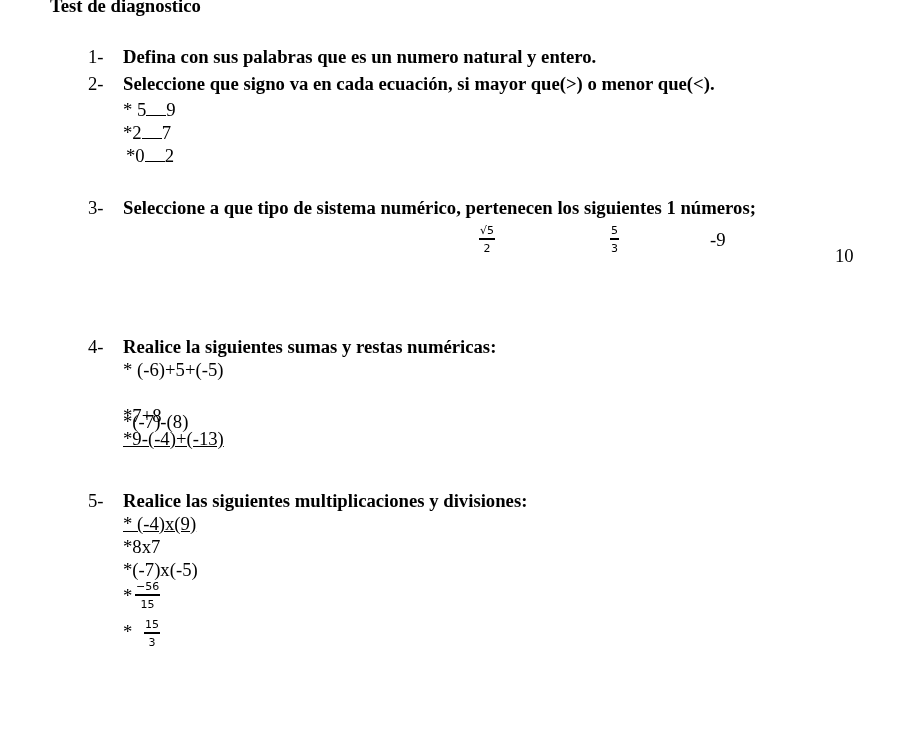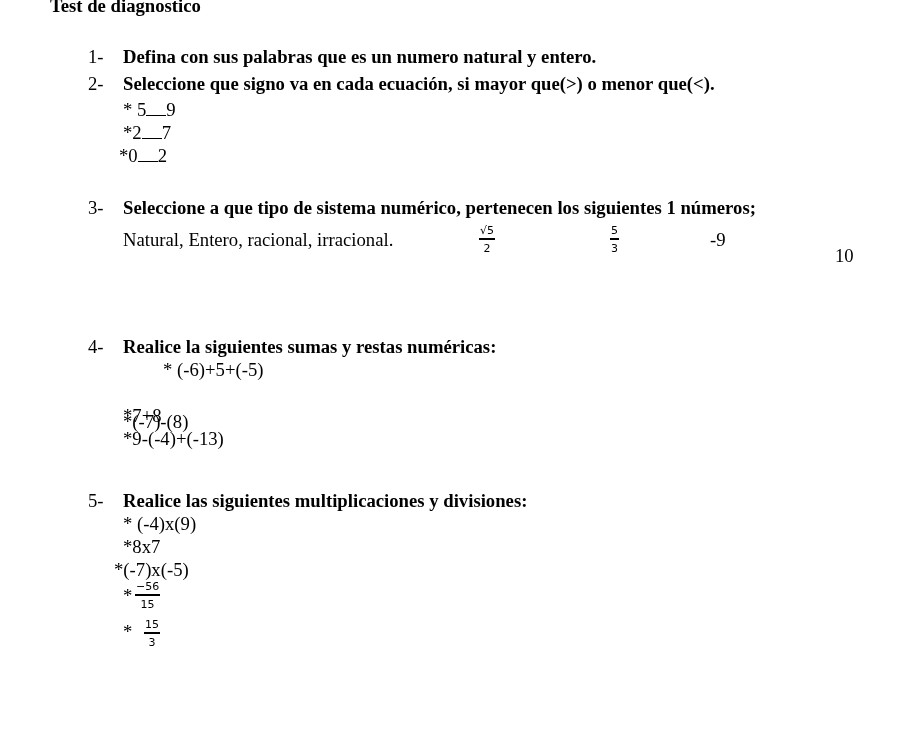--- a/index.html
+++ b/index.html
@@ -84,59 +84,58 @@
   <div class="line" style="top:72px;">
     <span class="num">2-</span>
     <span class="txt">Seleccione que signo va en cada ecuación, si mayor que(&gt;) o menor que(&lt;).</span>
   </div>
   <div class="line" style="top:98px; left:123px;">
     <span>* 5</span><span class="blank"></span><span>9</span>
   </div>
   <div class="line" style="top:121px; left:123px;">
     <span>*2</span><span class="blank"></span><span>7</span>
   </div>
-  <div class="line" style="top:144px; left:119px;">
+  <div class="line" style="top:144px; left:126px;">
     <span>*0</span><span class="blank"></span><span>2</span>
   </div>
 
   <div class="line" style="top:196px;">
     <span class="num">3-</span>
     <span class="txt">Seleccione a que tipo de sistema numérico, pertenecen los siguientes 1 números;</span>
   </div>
-  <div class="line" style="top:228px; left:123px;">Natural, Entero, racional, irracional.</div>
 
   <div class="frac" style="left:479px; top:224px;">
     <span class="n">√5</span>
     <span class="bar"></span>
     <span class="d">2</span>
   </div>
   <div class="frac" style="left:610px; top:224px;">
     <span class="n">5</span>
     <span class="bar"></span>
     <span class="d">3</span>
   </div>
   <div class="plain" style="left:710px; top:228px;">-9</div>
   <div class="plain" style="left:835px; top:244px;">10</div>
 
   <div class="line" style="top:335px;">
     <span class="num">4-</span>
     <span class="txt">Realice la siguientes sumas y restas numéricas:</span>
   </div>
-  <div class="line" style="top:358px; left:123px;margin-left:40px;">* (-6)+5+(-5)</div>
+  <div class="line" style="top:358px; left:123px;">* (-6)+5+(-5)</div>
   <div class="line" style="top:374px; left:123px;margin-top:36px;">*(-7)-(8)</div>
   <div class="line" style="top:404px; left:123px;">*7+8</div>
-  <div class="line" style="top:427px; left:123px;">*9-(-4)+(-13)</div>
+  <div class="line" style="top:427px; left:123px;text-decoration:underline;">*9-(-4)+(-13)</div>
 
   <div class="line" style="top:489px;">
     <span class="num">5-</span>
     <span class="txt">Realice las siguientes multiplicaciones y divisiones:</span>
   </div>
-  <div class="line" style="top:512px; left:123px;">* (-4)x(9)</div>
+  <div class="line" style="top:512px; left:123px;text-decoration:underline;">* (-4)x(9)</div>
   <div class="line" style="top:535px; left:123px;">*8x7</div>
-  <div class="line" style="top:558px; left:114px;">*(-7)x(-5)</div>
+  <div class="line" style="top:558px; left:123px;">*(-7)x(-5)</div>
 
   <div class="line" style="top:584px; left:123px;">
     <span>*</span>
   </div>
   <div class="frac" style="left:135px; top:580px;">
     <span class="n">−56</span>
     <span class="bar"></span>
     <span class="d">15</span>
   </div>
 

